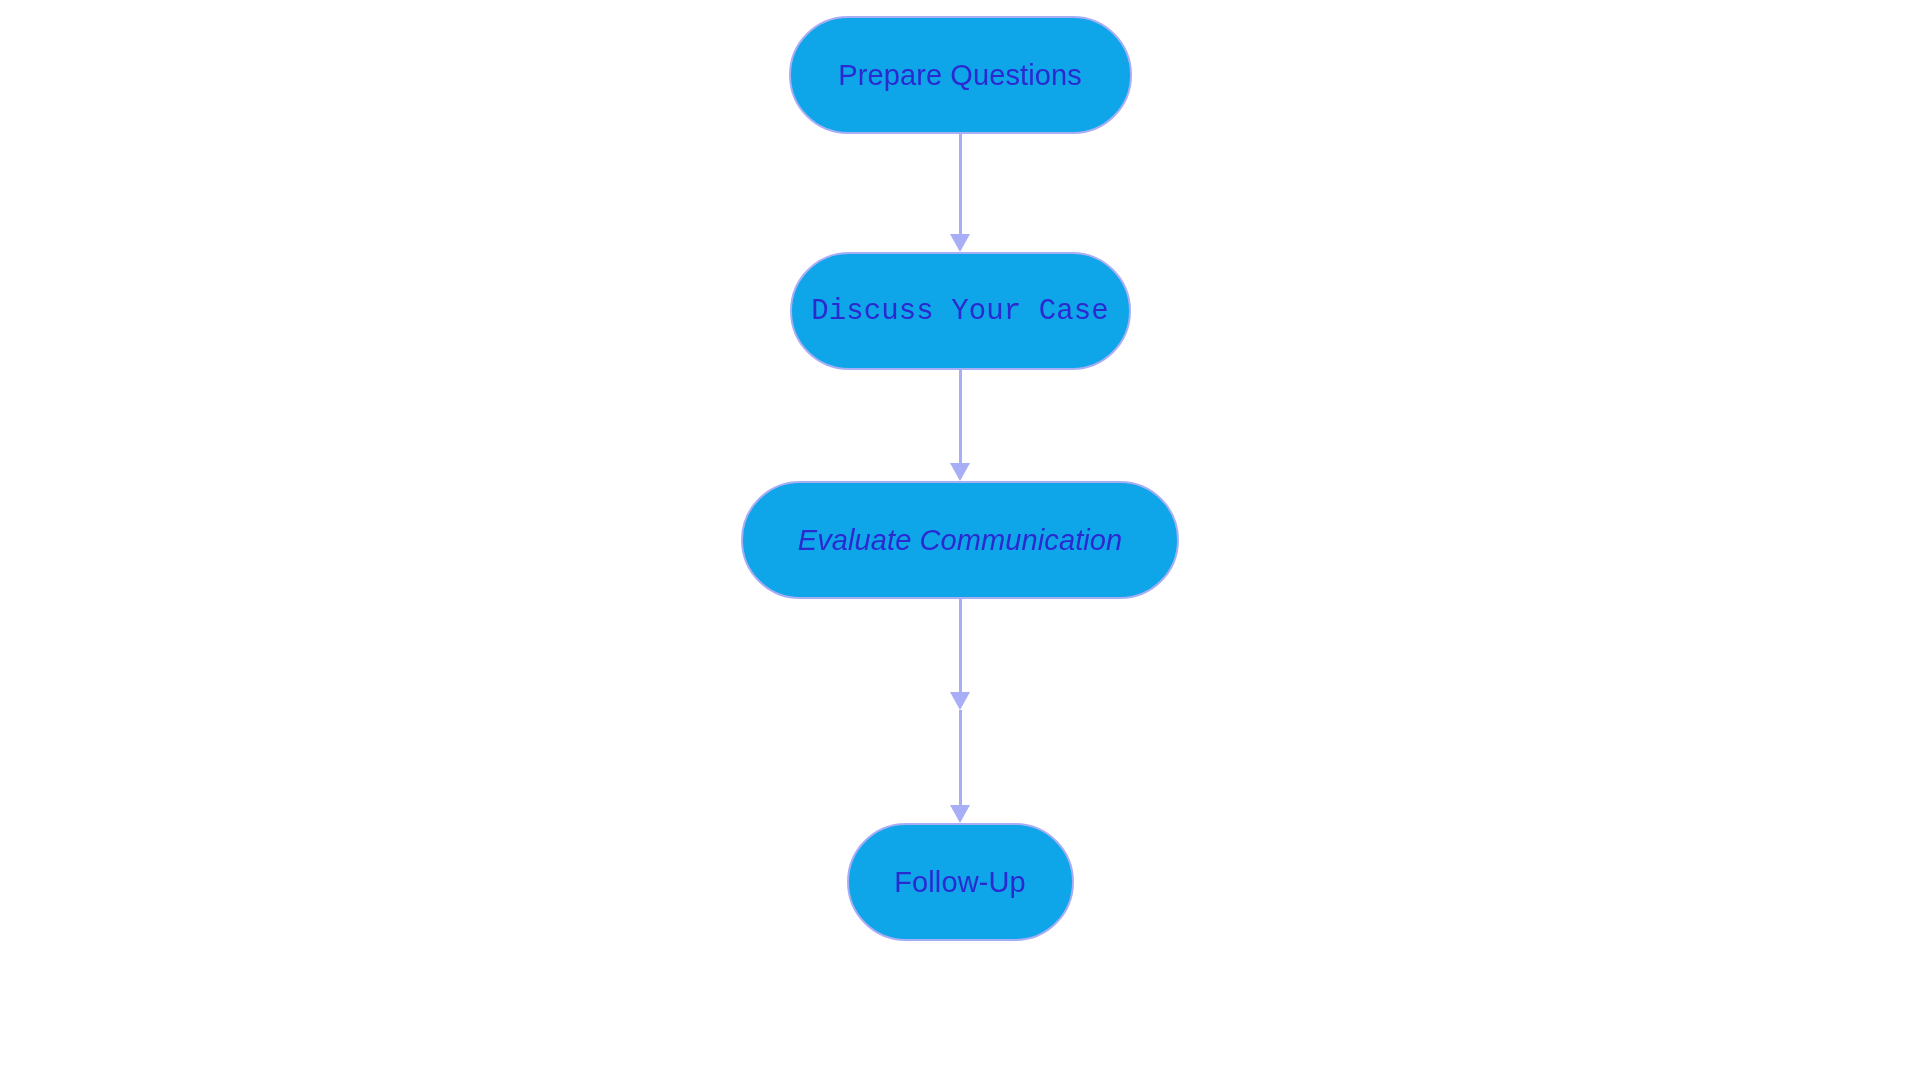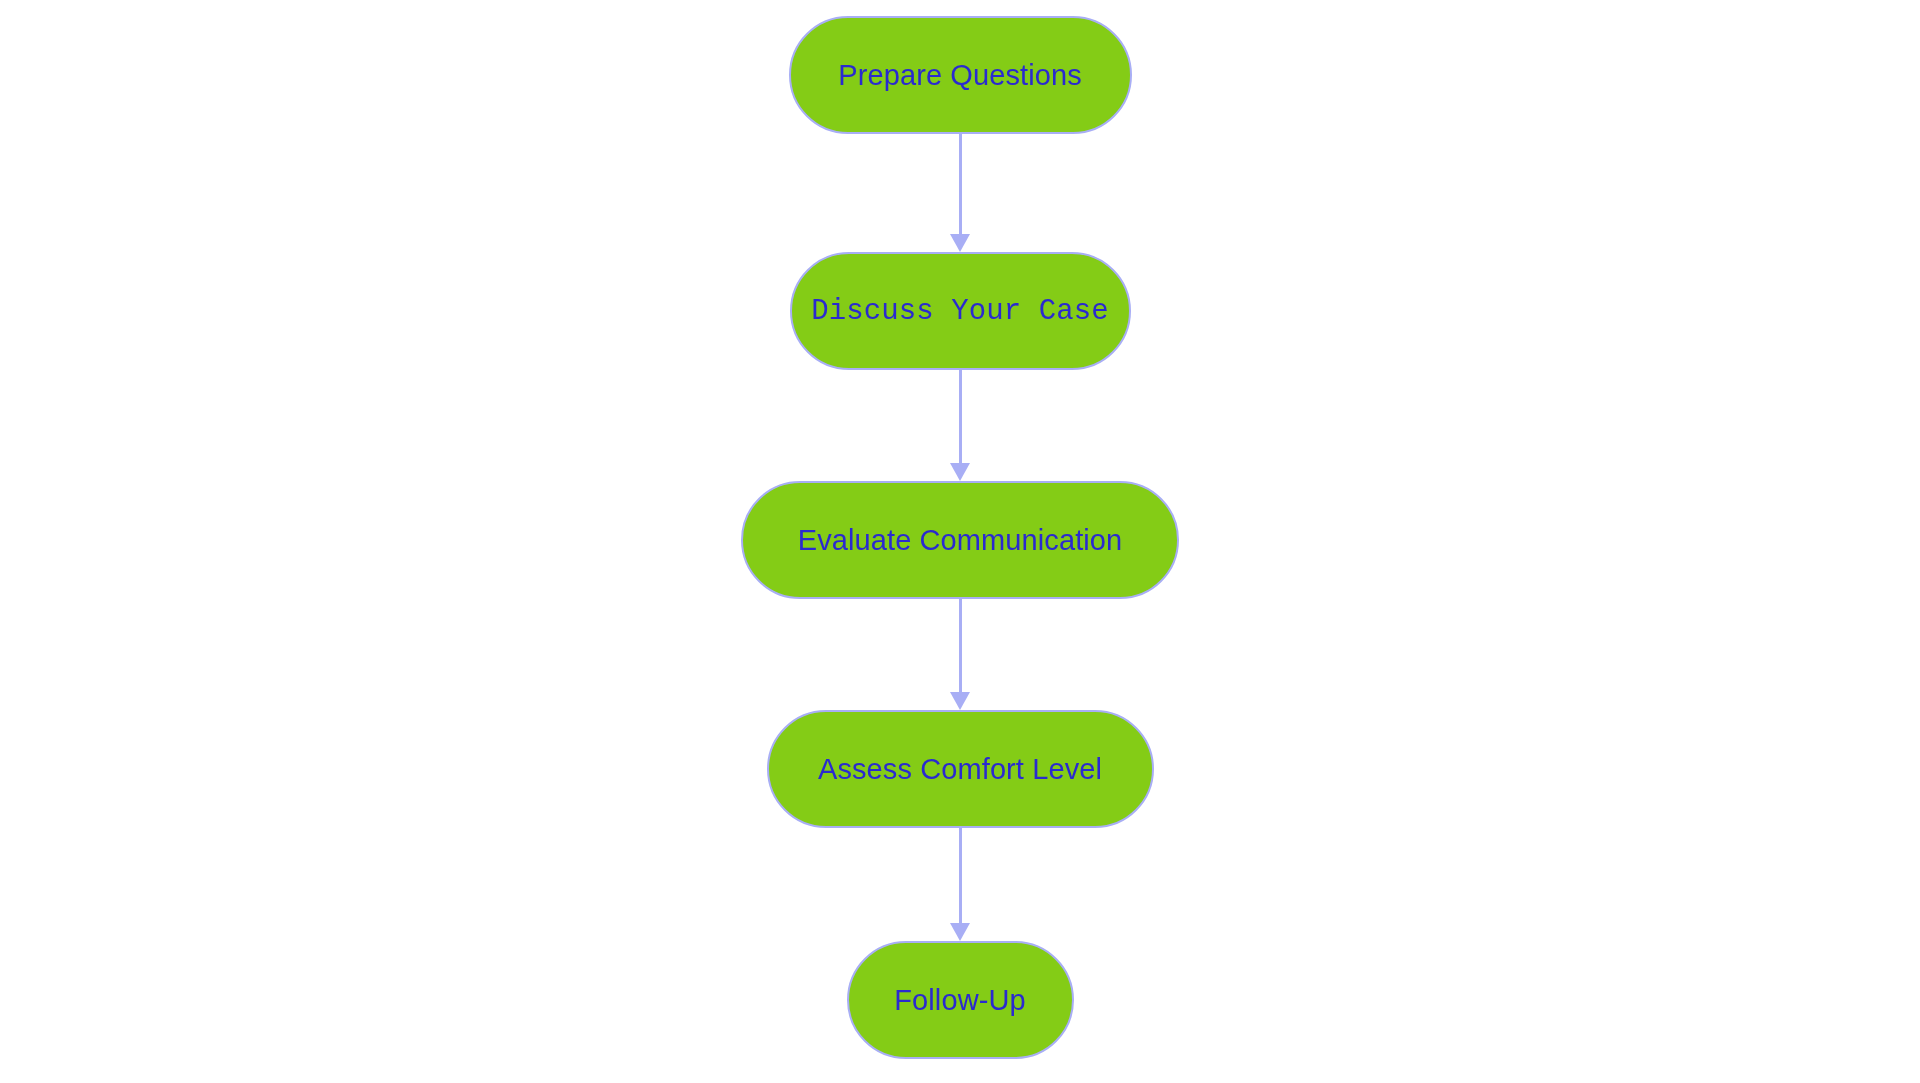--- a/index.html
+++ b/index.html
@@ -29,21 +29,21 @@
     height: 1083px;
     display: flex;
     flex-direction: column;
     align-items: center;
   }
 
   .node {
     box-sizing: border-box;
     height: 118px;
     border-radius: 59px;
-    background: #84cc16;
+    background: #0ea5e9;
     border: 2px solid #a8aef5;
     display: flex;
     align-items: center;
     justify-content: center;
     flex: 0 0 auto;
   }
 
   .node-label {
     font-size: 29px;
     line-height: 1;
@@ -71,21 +71,21 @@
     height: 0;
     border-left: 10px solid transparent;
     border-right: 10px solid transparent;
     border-top: 18px solid #a8aef5;
     flex: 0 0 auto;
   }
 
   
   .n0 { width: 343px; }
   .n1 { width: 341px; font-family: Liberation Mono, monospace; }
-  .n2 { width: 438px; }
+  .n2 { width: 438px; font-style: italic; }
   .n3 { width: 387px; }
   .n4 { width: 227px; text-align: center; }
 
   
   .spacer-top { height: 16px; flex: 0 0 auto; }
   .c0 { height: 118px; }
   .c1 { height: 111px; }
   .c2 { height: 111px; }
   .c3 { height: 113px; }
 </style>
@@ -117,23 +117,20 @@
 
     <div class="node n2">
       <span class="node-label">Evaluate Communication</span>
     </div>
 
     <div class="connector c2">
       <div class="shaft"></div>
       <div class="head"></div>
     </div>
 
-    <div class="node n3">
-      <span class="node-label">Assess Comfort Level</span>
-    </div>
 
     <div class="connector c3">
       <div class="shaft"></div>
       <div class="head"></div>
     </div>
 
     <div class="node n4">
       <span class="node-label">Follow-Up</span>
     </div>
 

